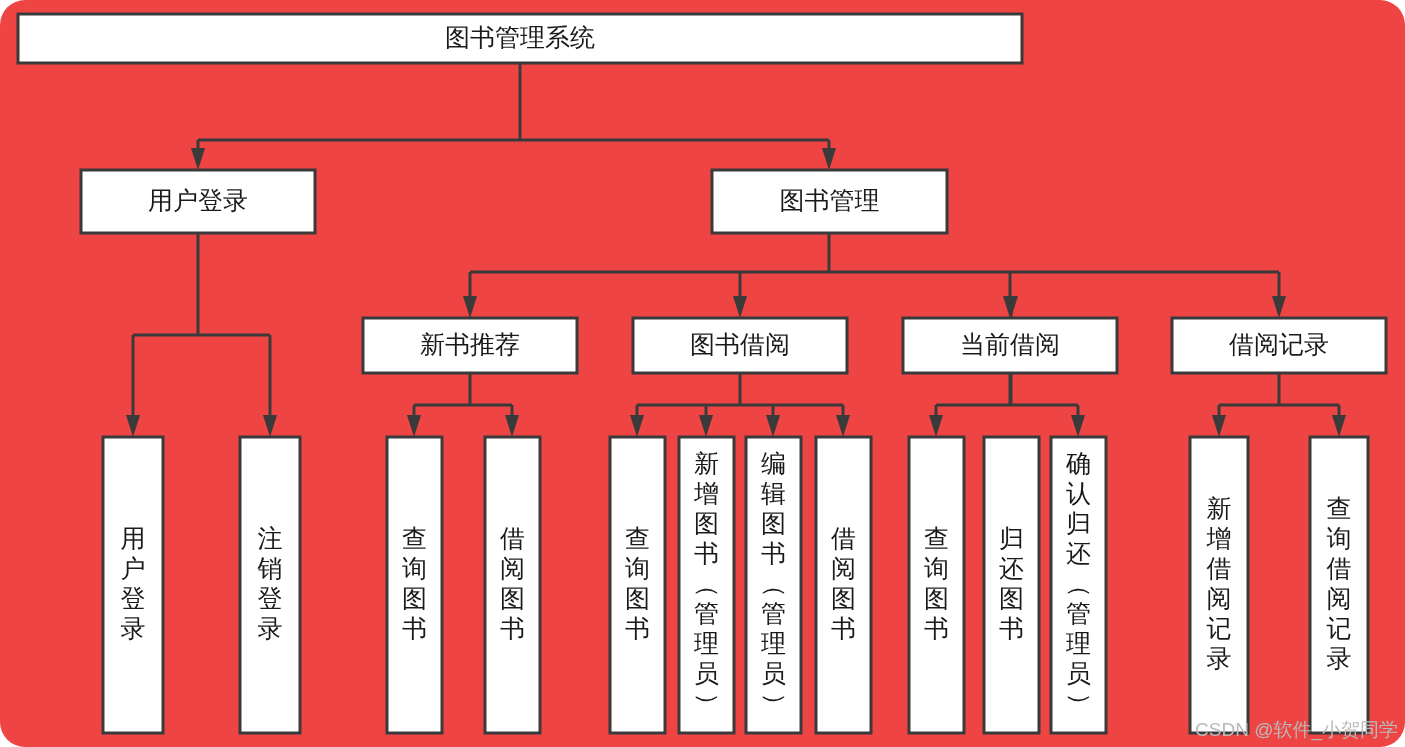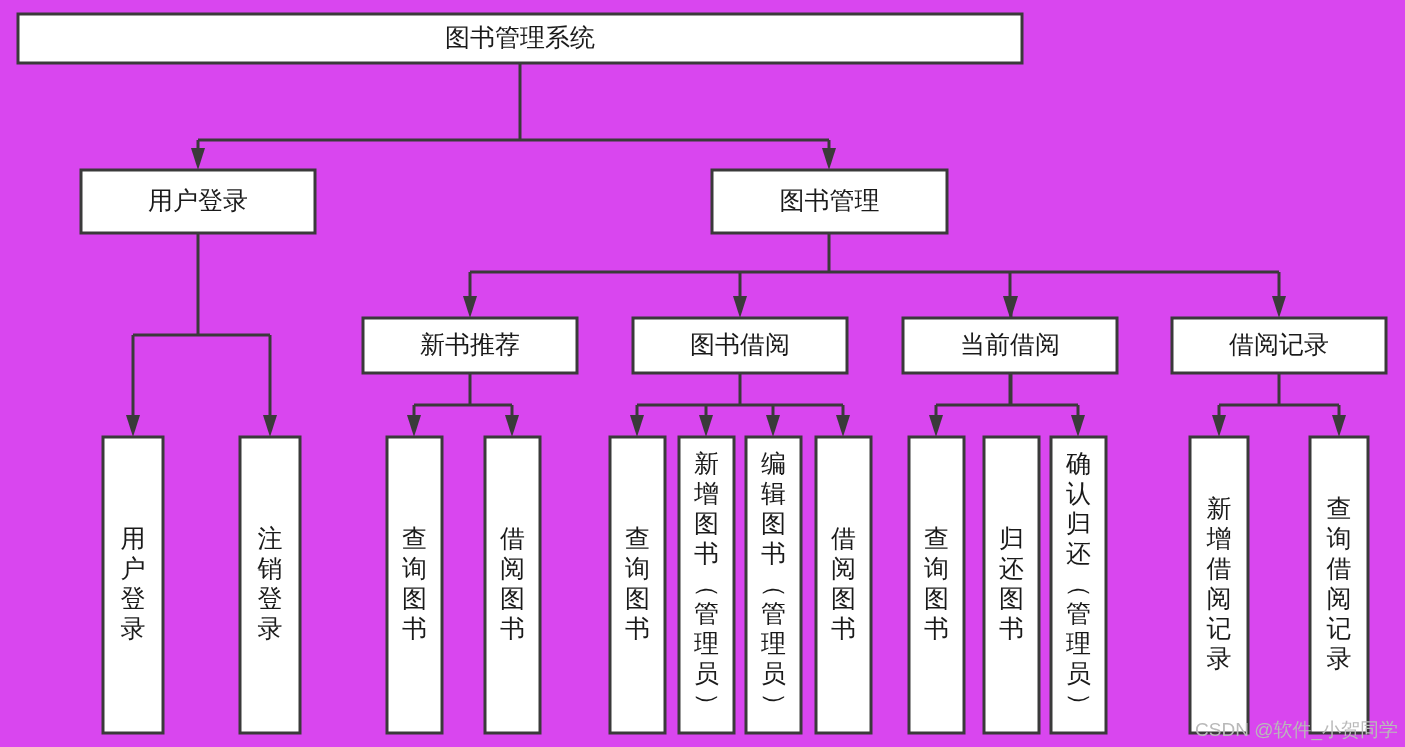--- a/index.html
+++ b/index.html
@@ -8,22 +8,23 @@
     padding: 0;
     background: #ffffff;
   }
   body {
     font-family: "Liberation Sans", "DejaVu Sans", sans-serif;
   }
   #diagram-root {
     position: relative;
     width: 1405px;
     height: 747px;
-    background: #d946ef;
+    background: #ef4444;
     overflow: hidden;
+    border-radius: 25px;
   }
   svg#tree-svg {
     position: absolute;
     left: 0;
     top: 0;
     width: 1405px;
     height: 747px;
     display: block;
   }
   .node-box {

